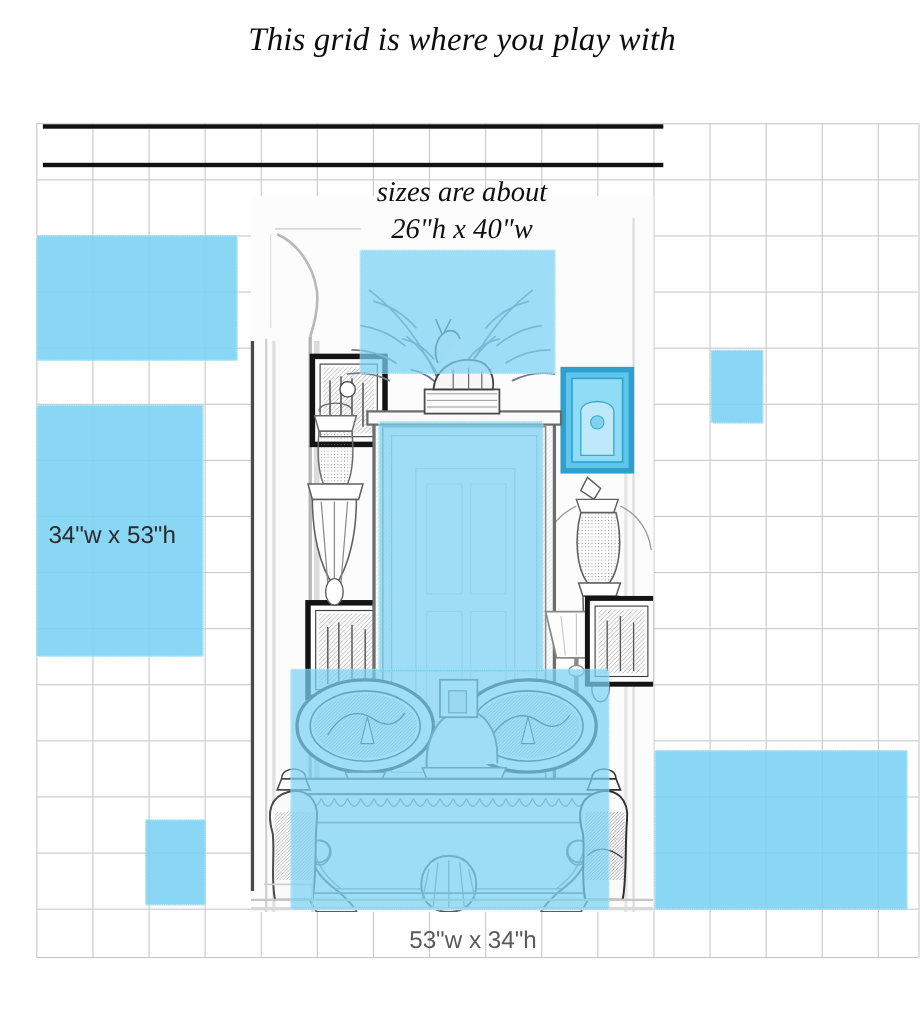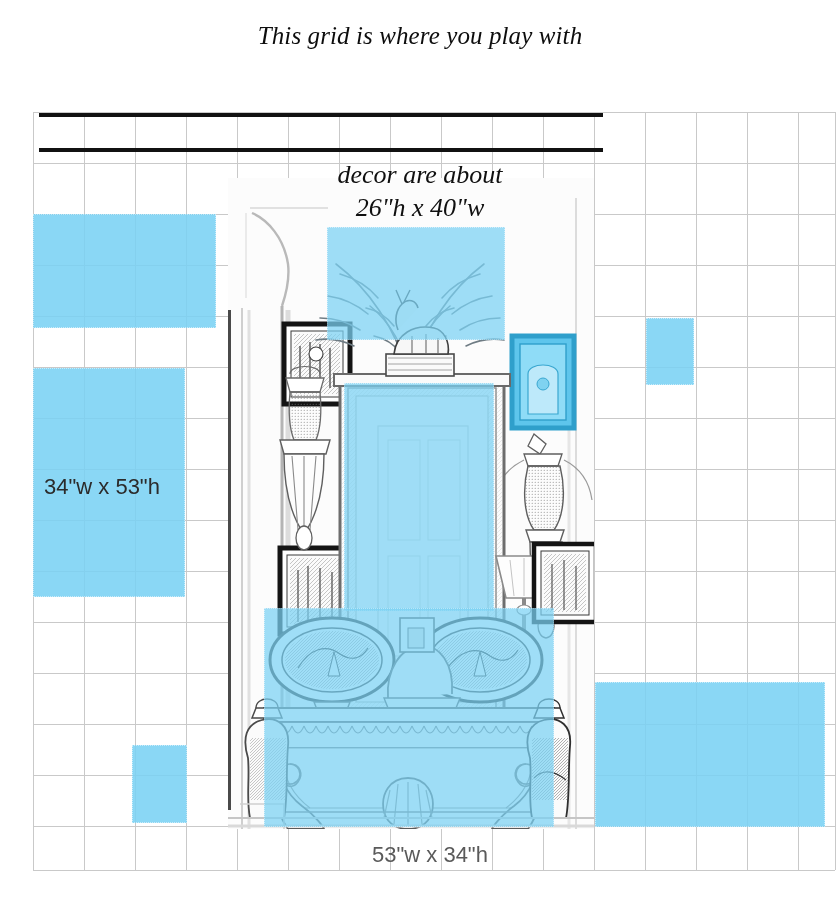--- a/index.html
+++ b/index.html
@@ -10,21 +10,21 @@
     -webkit-font-smoothing:antialiased;
   }
   .stage{position:absolute;left:0;top:0;width:840px;height:922px;}
 
   
   .heading{
     position:absolute;left:0;top:18px;width:840px;
     text-align:center;
     font-family:"Liberation Serif", serif;
     font-style:italic;
-    font-size:25px;
+    font-size:30px;
     line-height:35px;
     color:#0d0d0d;
     letter-spacing:.1px;
   }
   .heading .l2{display:block;}
 
   
   .grid-wrap{
     position:absolute;left:33px;top:112px;width:802px;height:758px;
   }
@@ -355,20 +355,20 @@
       <div class="rect" style="left: 33px; top: 368px; width: 152px; height: 229px; background: rgb(123, 210, 244);"></div>
       <div class="rect" style="left: 132px; top: 745px; width: 55px; height: 78px; background: rgb(123, 210, 244);"></div>
       <div class="rect over" style="left: 327px; top: 227px; width: 178px; height: 113px; background: rgb(123, 210, 244);"></div>
       <div class="rect over" style="left: 344px; top: 383px; width: 150px; height: 228px; background: rgb(123, 210, 244);"></div>
       <div class="rect over" style="left: 264px; top: 608px; width: 290px; height: 219px; background: rgb(123, 210, 244);"></div>
       <div class="rect" style="left: 646px; top: 318px; width: 48px; height: 67px; background: rgb(123, 210, 244);"></div>
       <div class="rect" style="left: 595px; top: 682px; width: 230px; height: 145px; background: rgb(123, 210, 244);"></div>
     </div>
 
   <div class="note">
-    <span>decor are about</span>
+    <span>sizes are about</span>
     <span class="l2">26"h x 40"w</span>
   </div>
 
   <div class="rect-label" style="left:44px;top:474px;">34"w x 53"h</div>
   <div class="rect-label muted" style="left:372px;top:842px;">53"w x 34"h</div>
 
 </div>
 
 </body></html>

